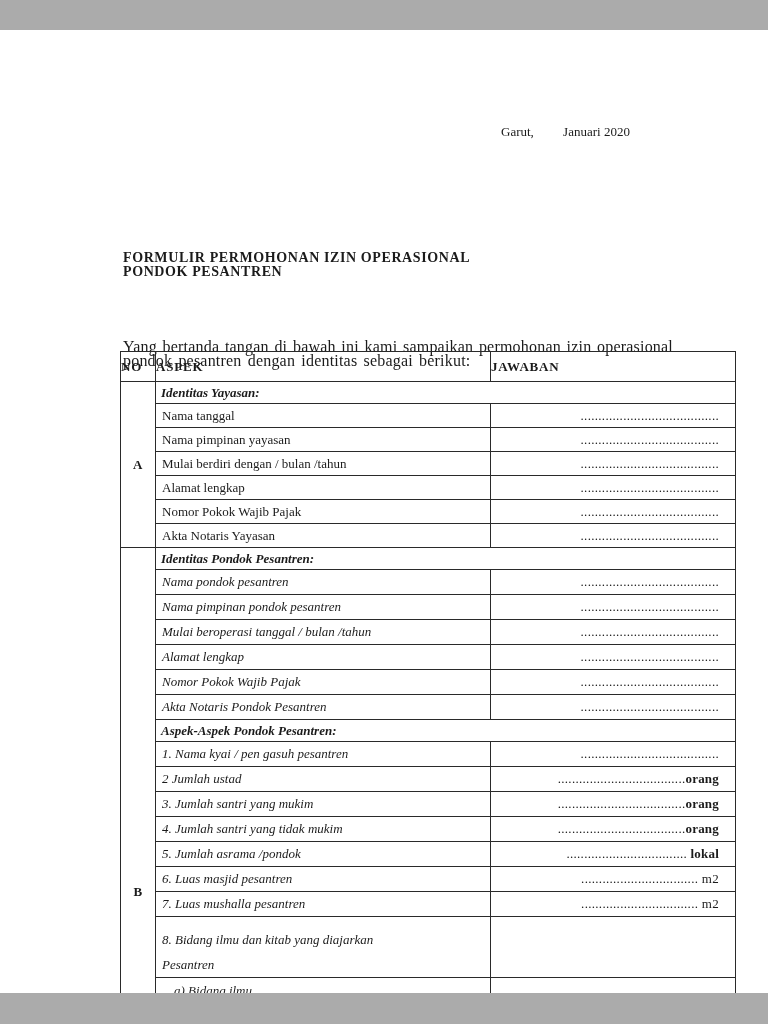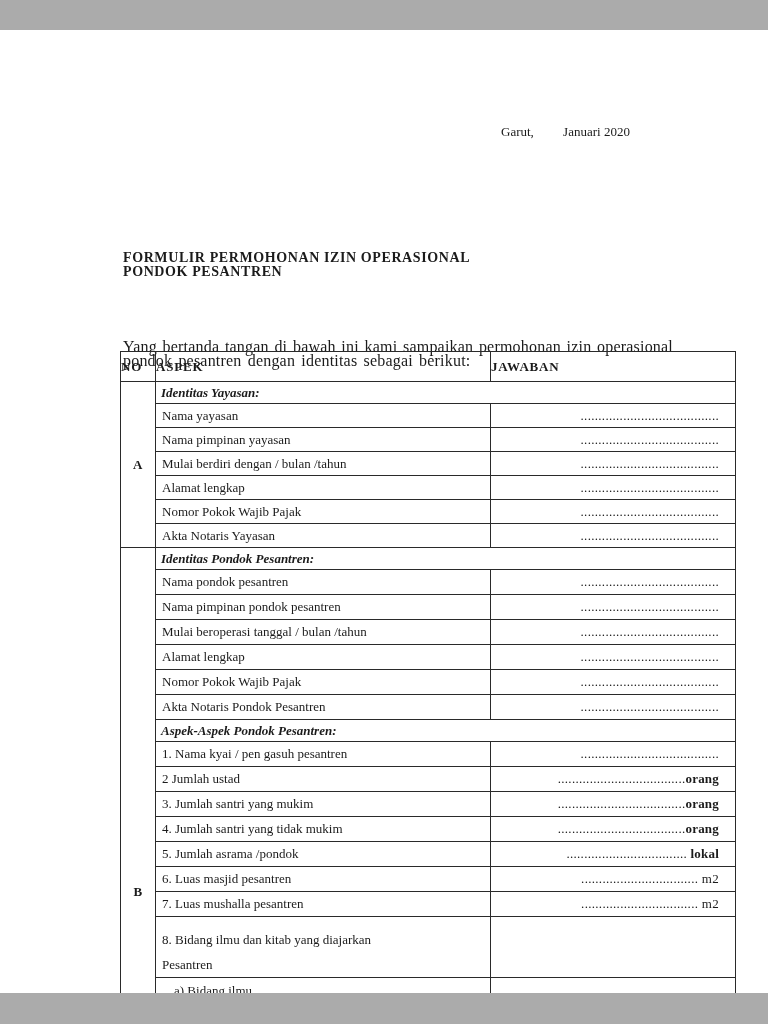--- a/index.html
+++ b/index.html
@@ -31,21 +31,21 @@
   .intro-l1{text-align:justify;text-align-last:justify;}
   .intro-l2{word-spacing:2px;}
   table.form{
     position:absolute;left:120px;top:321px;width:615px;border-collapse:collapse;
     table-layout:fixed;font-size:13px;
   }
   table.form th,table.form td{border:1px solid var(--line);}
   table.form th{height:30px;font-weight:bold;text-align:left;letter-spacing:0.8px;font-size:13px;}
   td.sec-header{height:22px;font-weight:bold;padding-left:5px;font-style:italic;}
   td.aspek-cell{height:24px;padding-left:6px;vertical-align:middle;}
-  tr.sec1 td.aspek-cell{height:25px;}
+  tr.sec1 td.aspek-cell{height:25px;font-style:italic;}
   td.jawaban-cell{text-align:right;padding-right:16px;vertical-align:middle;letter-spacing:0.3px;}
   td.no-cell{font-weight:bold;text-align:center;vertical-align:middle;letter-spacing:0.5px;}
   td.no-cell.no-B{vertical-align:top;padding-top:336px;}
   tr.sec1 td.aspek-cell.tall-cell{height:50px;vertical-align:top;padding-top:10px;line-height:25px;}
   tr.sec1 td.aspek-cell.indent{height:40px;padding-left:18px;vertical-align:top;padding-top:5px;}
   .unit{font-weight:bold;letter-spacing:0.2px;text-align:center;}
 </style>
 </head>
 <body style="--canvas-bg: #ababab; --page-bg: #ffffff; --ink: #1b1b1b; --line: #2a2a2a;">
 
@@ -69,21 +69,21 @@
         <tr>
           <th>NO</th>
           <th>ASPEK</th>
           <th>JAWABAN</th>
         </tr>
         <tr class="sec0">
           <td class="no-cell no-A" rowspan="7">A</td>
           <td class="sec-header" colspan="2">Identitas Yayasan:</td>
         </tr>
         <tr class="sec0">
-          <td class="aspek-cell">Nama yayasan</td>
+          <td class="aspek-cell">Nama tanggal</td>
           <td class="jawaban-cell">.......................................</td>
         </tr>
         <tr class="sec0">
           <td class="aspek-cell">Nama pimpinan yayasan</td>
           <td class="jawaban-cell">.......................................</td>
         </tr>
         <tr class="sec0">
           <td class="aspek-cell">Mulai berdiri dengan / bulan /tahun</td>
           <td class="jawaban-cell">.......................................</td>
         </tr>

